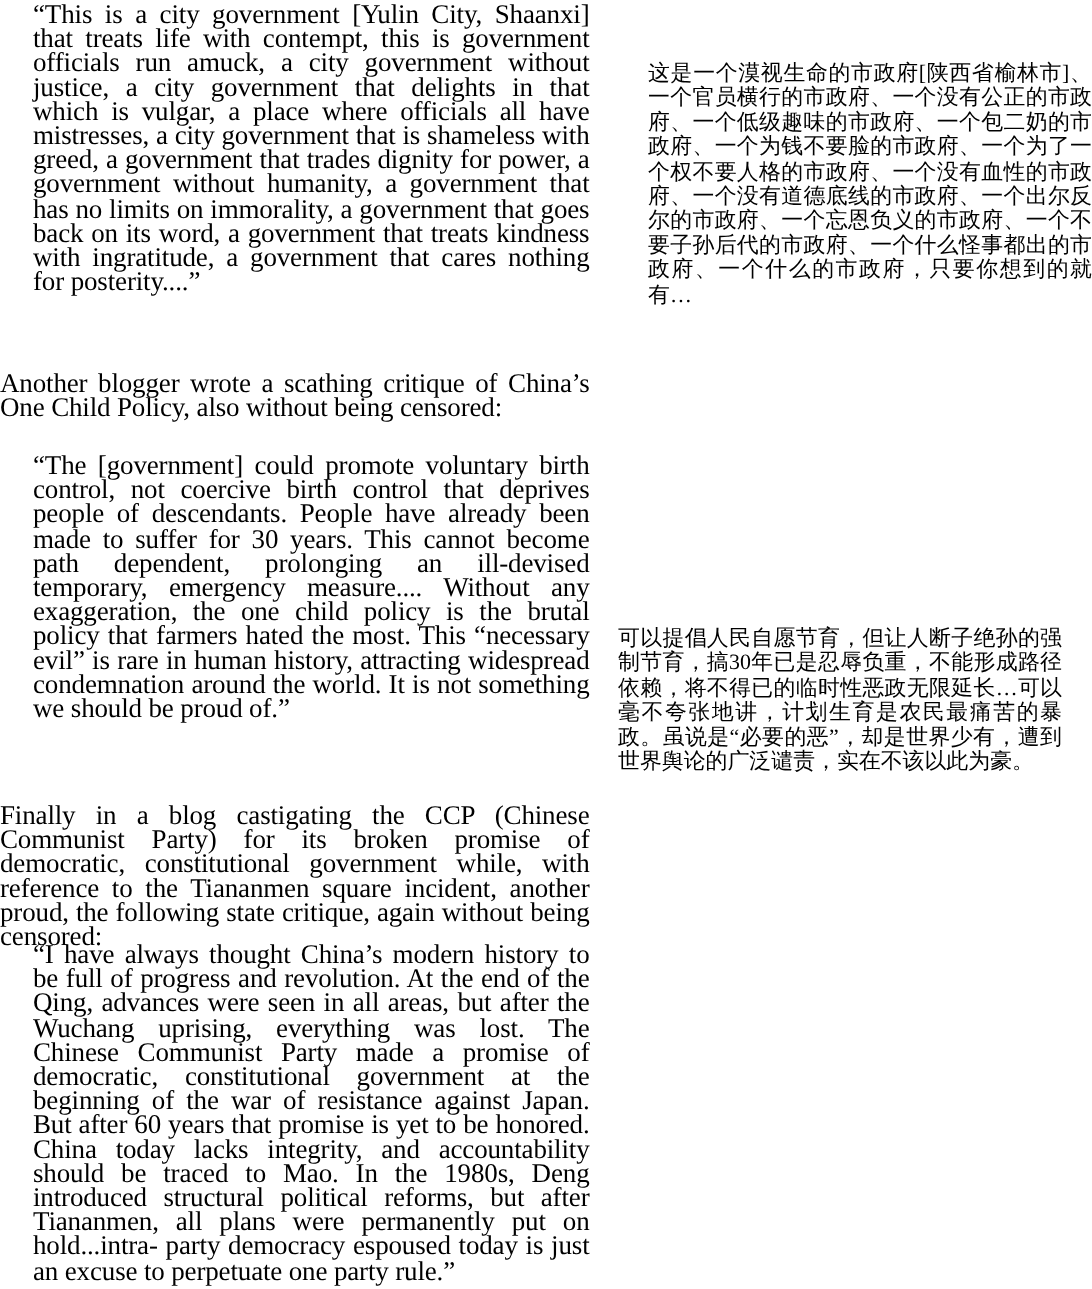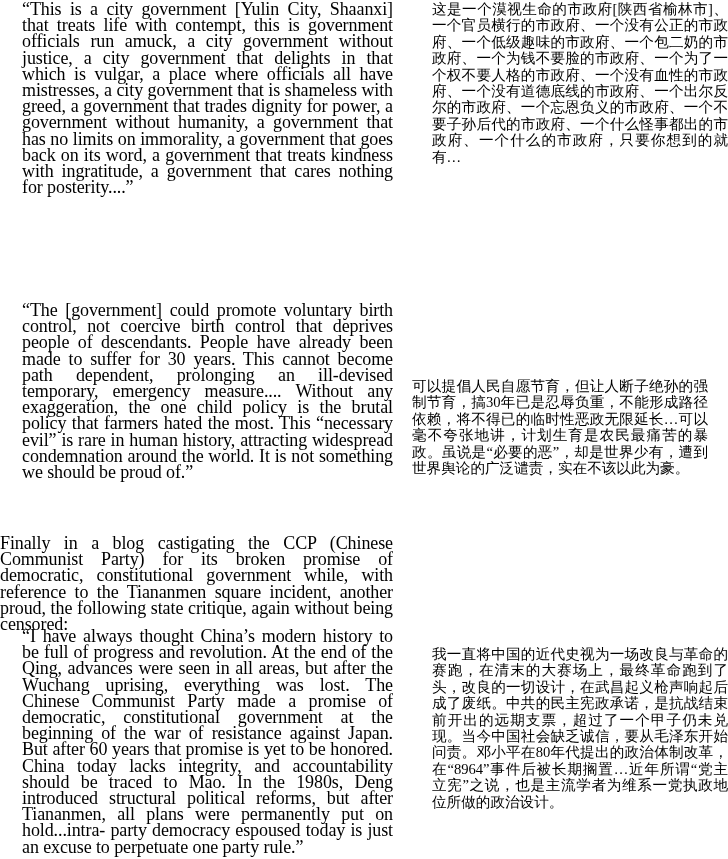--- a/index.html
+++ b/index.html
@@ -23,35 +23,36 @@
     text-align: justify;
     color: #000000;
     letter-spacing: -0.1px;
   }
   .zh {
     font-family: "Liberation Serif", "DejaVu Serif", serif;
     font-size: 14.6px;
     line-height: 16.4px;
     text-align: justify;
     color: #000000;
+    margin-top: 40px;
   }
 </style>
 </head>
 <body>
 
 <div id="page">
 
   <div class="en abs" lang="en" style="left:22px; top:1px; width:371px;">“This is a city government [Yulin City, Shaanxi] that treats life with contempt, this is government officials run amuck, a city government without justice, a city government that delights in that which is vulgar, a place where officials all have mistresses, a city government that is shameless with greed, a government that trades dignity for power, a government without humanity, a government that has no limits on immorality, a government that goes back on its word, a government that treats kindness with ingratitude, a government that cares nothing for posterity....”</div>
 
+  <div class="en abs" lang="en" style="left:0px; top:247px; width:393px;">Another blogger wrote a scathing critique of China’s One Child Policy, also without being censored:</div>
 
   <div class="en abs" lang="en" style="left:22px; top:302px; width:371px;">“The [government] could promote voluntary birth control, not coercive birth control that deprives people of descendants. People have already been made to suffer for 30 years. This cannot become path dependent, prolonging an ill-devised temporary, emergency measure.... Without any exaggeration, the one child policy is the brutal policy that farmers hated the most. This “necessary evil” is rare in human history, attracting widespread condemnation around the world. It is not something we should be proud of.”</div>
 
   <div class="en abs" lang="en" style="left:0px; top:535px; width:393px;">Finally in a blog castigating the CCP (Chinese Communist Party) for its broken promise of democratic, constitutional government while, with reference to the Tiananmen square incident, another proud, the following state critique, again without being censored:</div>
 
   <div class="en abs" lang="en" style="left:22px; top:628px; width:371px;">“I have always thought China’s modern history to be full of progress and revolution. At the end of the Qing, advances were seen in all areas, but after the Wuchang uprising, everything was lost. The Chinese Communist Party made a promise of democratic, constitutional government at the beginning of the war of resistance against Japan. But after 60 years that promise is yet to be honored. China today lacks integrity, and accountability should be traced to Mao. In the 1980s, Deng introduced structural political reforms, but after Tiananmen, all plans were permanently put on hold...intra- party democracy espoused today is just an excuse to perpetuate one party rule.”</div>
 
   <div class="zh abs" lang="zh" style="left:432px; top:1px; width:296px;">这是一个漠视生命的市政府[陕西省榆林市]、一个官员横行的市政府、一个没有公正的市政府、一个低级趣味的市政府、一个包二奶的市政府、一个为钱不要脸的市政府、一个为了一个权不要人格的市政府、一个没有血性的市政府、一个没有道德底线的市政府、一个出尔反尔的市政府、一个忘恩负义的市政府、一个不要子孙后代的市政府、一个什么怪事都出的市政府、一个什么的市政府，只要你想到的就有…</div>
 
   <div class="zh abs" lang="zh" style="left:412px; top:378px; width:296px;">可以提倡人民自愿节育，但让人断子绝孙的强制节育，搞30年已是忍辱负重，不能形成路径依赖，将不得已的临时性恶政无限延长…可以毫不夸张地讲，计划生育是农民最痛苦的暴政。虽说是“必要的恶”，却是世界少有，遭到世界舆论的广泛谴责，实在不该以此为豪。</div>
 
-  <div class="zh abs" lang="zh" style="left:432px; top:646px; width:296px;">我一直将中国的近代史视为一场改良与革命的赛跑，在清末的大赛场上，最终革命跑到了头，改良的一切设计，在武昌起义枪声响起后成了废纸。中共的民主宪政承诺，是抗战结束前开出的远期支票，超过了一个甲子仍未兑现。当今中国社会缺乏诚信，要从毛泽东开始问责。邓小平在80年代提出的政治体制改革，在“8964”事件后被长期搁置…近年所谓“党主立宪”之说，也是主流学者为维系一党执政地位所做的政治设计。</div>
 
 </div>
 
 </body></html>

